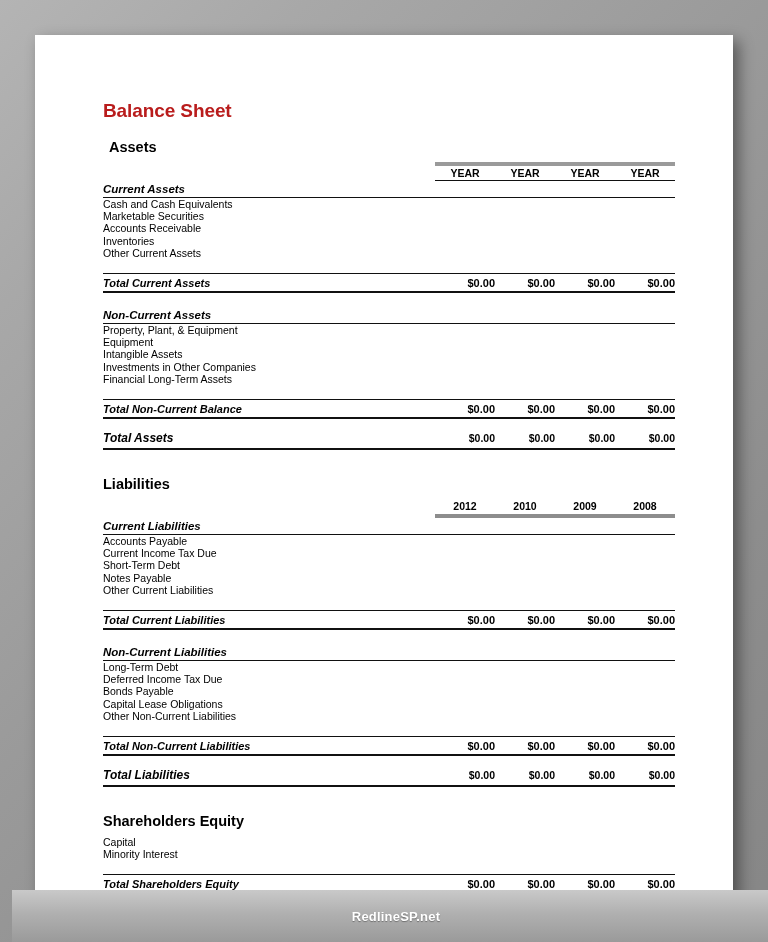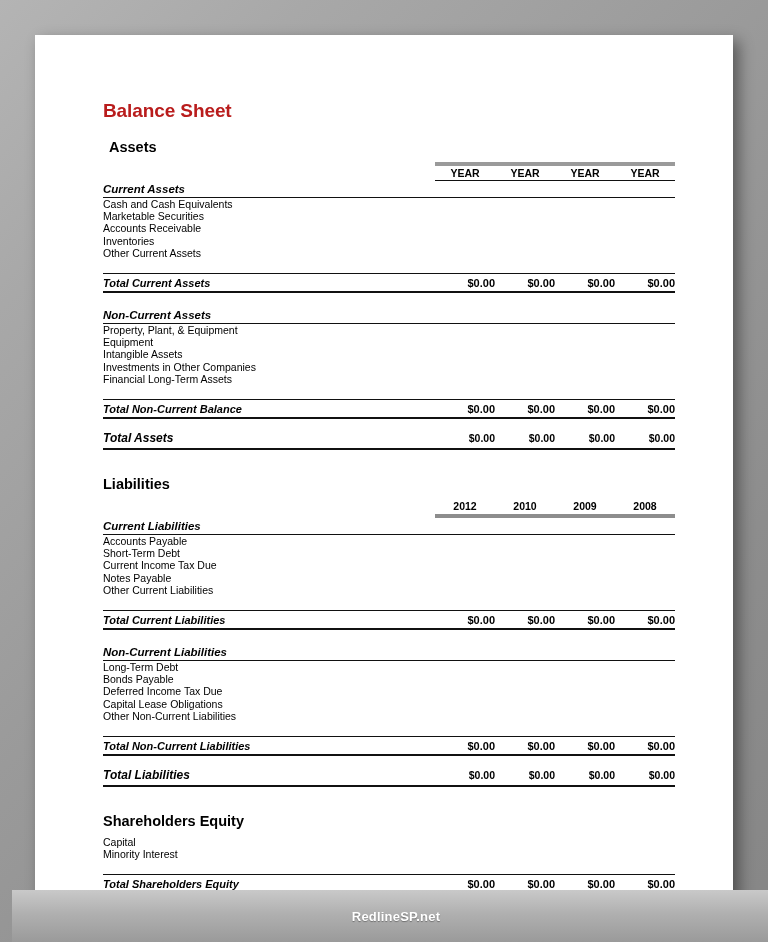--- a/index.html
+++ b/index.html
@@ -434,28 +434,28 @@
               <td></td>
         </tr>
         <tr class="item">
           <td>Accounts Payable</td>
           <td class="num"></td>
           <td class="num"></td>
           <td class="num"></td>
           <td class="num"></td>
         </tr>
         <tr class="item">
+          <td>Current Income Tax Due</td>
+          <td class="num"></td>
+          <td class="num"></td>
+          <td class="num"></td>
+          <td class="num"></td>
+        </tr>
+        <tr class="item">
           <td>Short-Term Debt</td>
-          <td class="num"></td>
-          <td class="num"></td>
-          <td class="num"></td>
-          <td class="num"></td>
-        </tr>
-        <tr class="item">
-          <td>Current Income Tax Due</td>
           <td class="num"></td>
           <td class="num"></td>
           <td class="num"></td>
           <td class="num"></td>
         </tr>
         <tr class="item">
           <td>Notes Payable</td>
           <td class="num"></td>
           <td class="num"></td>
           <td class="num"></td>
@@ -511,28 +511,28 @@
               <td></td>
         </tr>
         <tr class="item">
           <td>Long-Term Debt</td>
           <td class="num"></td>
           <td class="num"></td>
           <td class="num"></td>
           <td class="num"></td>
         </tr>
         <tr class="item">
+          <td>Deferred Income Tax Due</td>
+          <td class="num"></td>
+          <td class="num"></td>
+          <td class="num"></td>
+          <td class="num"></td>
+        </tr>
+        <tr class="item">
           <td>Bonds Payable</td>
-          <td class="num"></td>
-          <td class="num"></td>
-          <td class="num"></td>
-          <td class="num"></td>
-        </tr>
-        <tr class="item">
-          <td>Deferred Income Tax Due</td>
           <td class="num"></td>
           <td class="num"></td>
           <td class="num"></td>
           <td class="num"></td>
         </tr>
         <tr class="item">
           <td>Capital Lease Obligations</td>
           <td class="num"></td>
           <td class="num"></td>
           <td class="num"></td>

